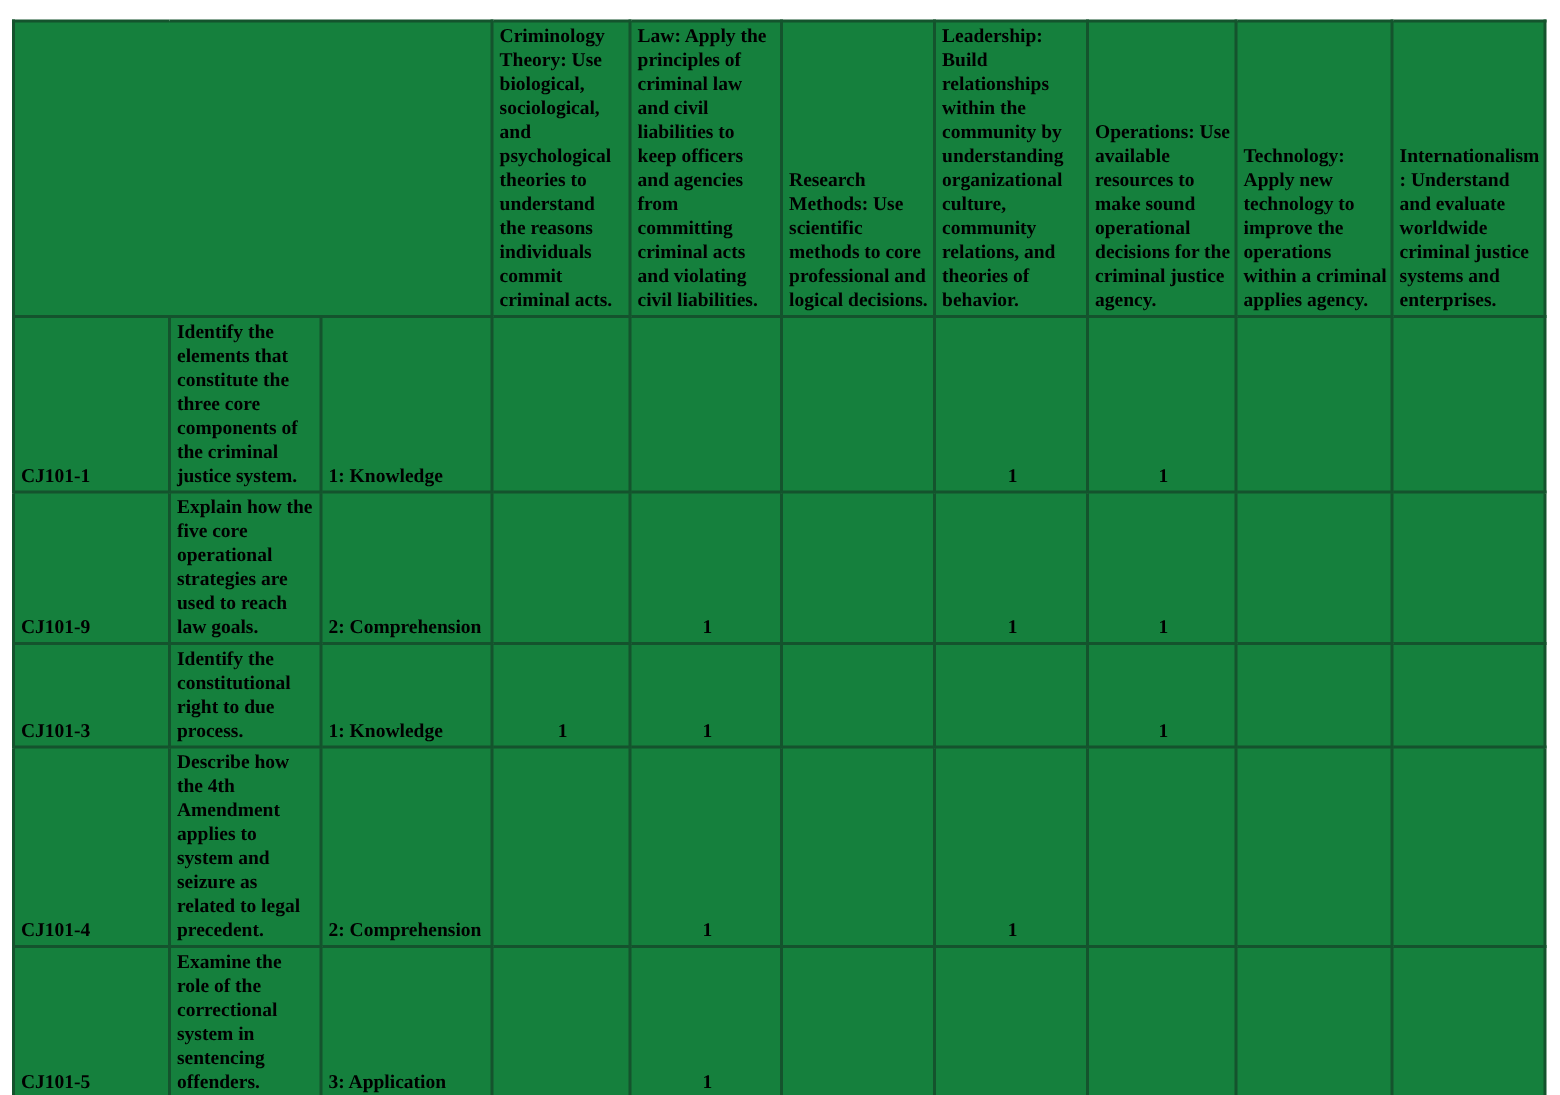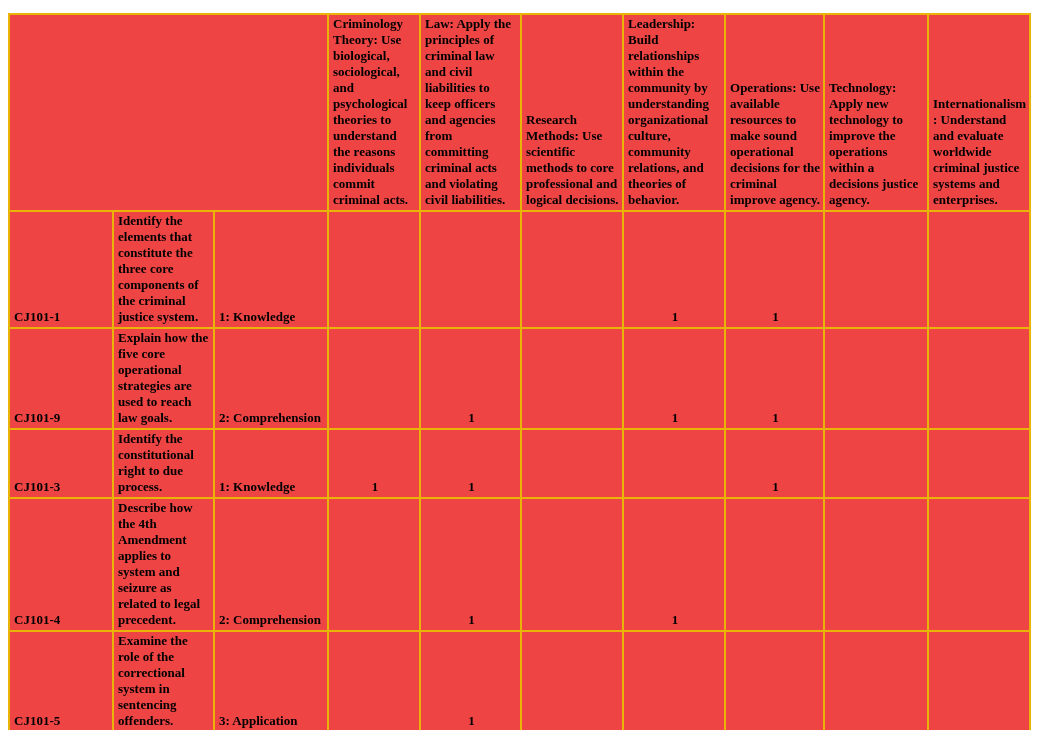--- a/index.html
+++ b/index.html
@@ -19,29 +19,29 @@
     height: 730px;
     overflow: hidden;
   }
   table.matrix {
     border-collapse: collapse;
     table-layout: fixed;
     width: 1021px;
     margin: 13px 0 0 8px;
   }
   table.matrix td {
-    border: 2px solid #eab308;
+    border: 2px solid #14532d;
     vertical-align: bottom;
     font-weight: bold;
     font-size: 13px;
     line-height: 16px;
     padding: 1px 2px 2px 4px;
     overflow-wrap: break-word;
     word-wrap: break-word;
-    background: #ef4444;
+    background: #15803d;
   }
   td.code { padding-left: 6px; font-family: Liberation Serif, serif; }
   td.val  { text-align: center; padding-left: 1px; padding-right: 1px; }
   td.selected { border: 3px solid #000000; margin-left: 36px; }
   tr.hdr-row  { height: 196px; }
   tr.row-1 { height: 114px; }
   tr.row-2 { height: 96px; }
   tr.row-3 { height: 65px; }
   tr.row-4 { height: 129px; }
   tr.row-5 { height: 97px; }
@@ -64,22 +64,22 @@
       <col style="width:102px">
     </colgroup>
 
     <tbody>
         <tr class="hdr-row">
       <td colspan="3" class="corner"></td>
       <td>Criminology Theory: Use biological, sociological, and psychological theories to understand the reasons individuals commit criminal acts.</td>
       <td>Law: Apply the principles of criminal law and civil liabilities to keep officers and agencies from committing criminal acts and violating civil liabilities.</td>
       <td>Research Methods: Use scientific methods to core professional and logical decisions.</td>
       <td>Leadership: Build relationships within the community by understanding organizational culture, community relations, and theories of behavior.</td>
-      <td>Operations: Use available resources to make sound operational decisions for the criminal improve agency.</td>
-      <td>Technology: Apply new technology to improve the operations within a decisions justice agency.</td>
+      <td>Operations: Use available resources to make sound operational decisions for the criminal justice agency.</td>
+      <td>Technology: Apply new technology to improve the operations within a criminal applies agency.</td>
       <td>Internationalism: Understand and evaluate worldwide criminal justice systems and enterprises.</td>
     </tr>
 
     <tr class="row-1">
       <td class="code">CJ101-1</td>
       <td class="desc">Identify the elements that constitute the three core components of the criminal justice system.</td>
       <td class="bloom">1: Knowledge</td>
       <td class="val"></td>
       <td class="val"></td>
       <td class="val"></td>

